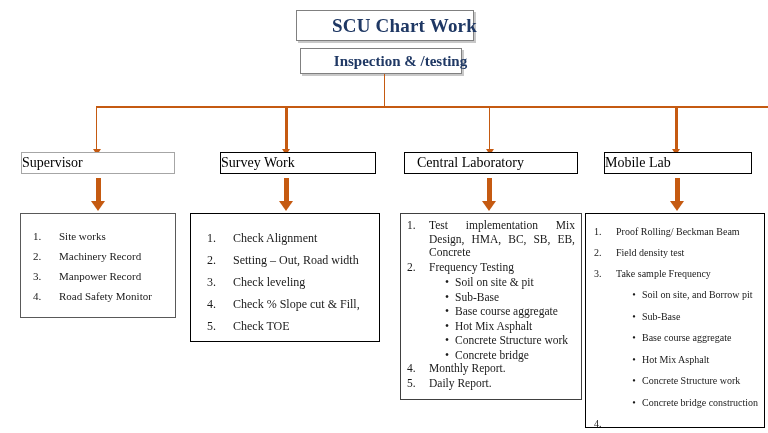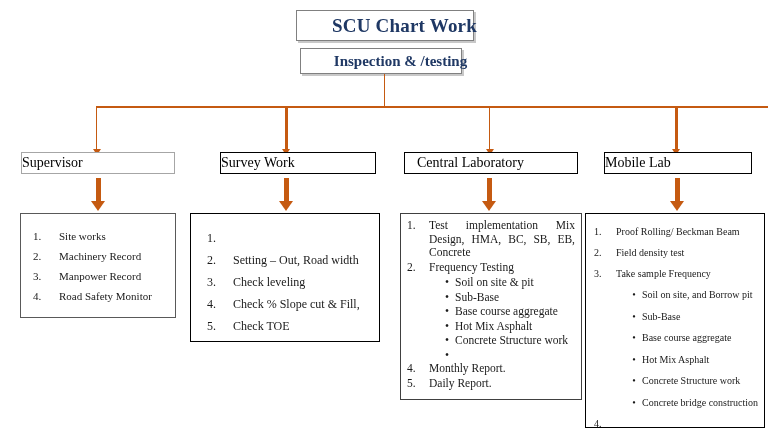--- a/index.html
+++ b/index.html
@@ -272,20 +272,21 @@
         <span class="num">4.</span>
         <span class="txt">Road Safety Monitor</span>
       </li>
     </ol>
   </div>
 
   <div class="content-box" id="content-2">
     <ol class="num-list">
       <li>
         <span class="num">1.</span>
+        <span class="txt">Check Alignment</span>
       </li>
       <li>
         <span class="num">2.</span>
         <span class="txt">Setting – Out, Road width</span>
       </li>
       <li>
         <span class="num">3.</span>
         <span class="txt">Check leveling</span>
       </li>
       <li>
@@ -327,20 +328,21 @@
         <li>
           <span class="bullet">•</span>
           <span class="txt">Hot Mix Asphalt</span>
         </li>
         <li>
           <span class="bullet">•</span>
           <span class="txt">Concrete Structure work</span>
         </li>
         <li>
           <span class="bullet">•</span>
+          <span class="txt">Concrete bridge</span>
         </li>
       </ul>
       <ol class="num-list">
         <li>
           <span class="num">4.</span>
           <span class="txt">Monthly Report.</span>
         </li>
         <li>
           <span class="num">5.</span>
           <span class="txt">Daily Report.</span>

